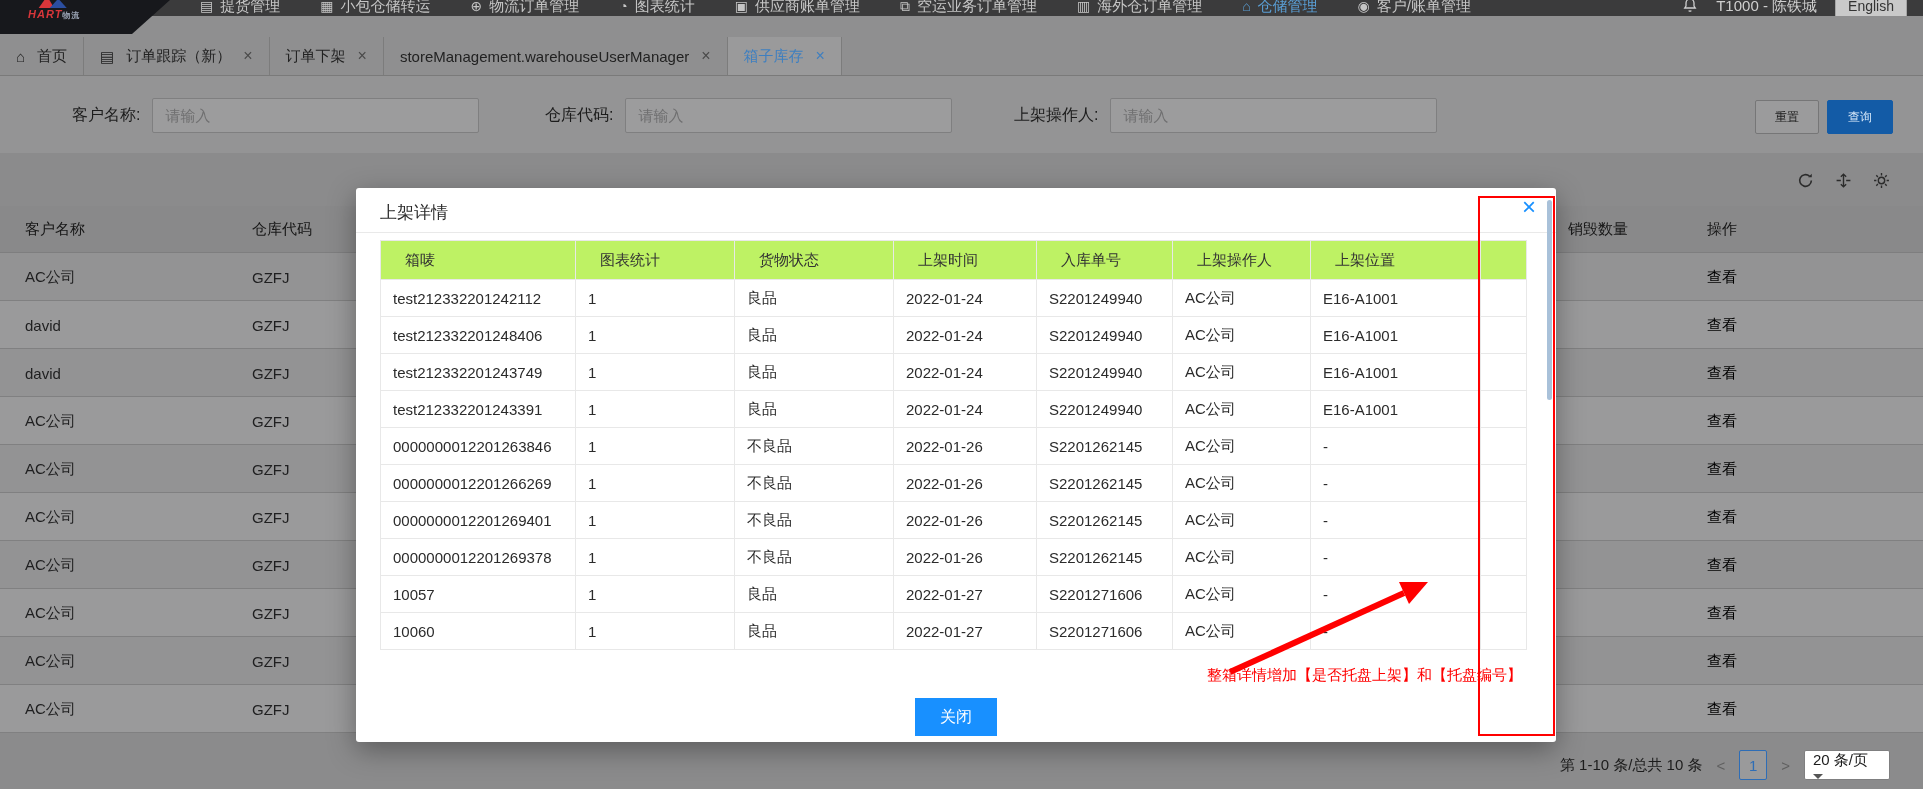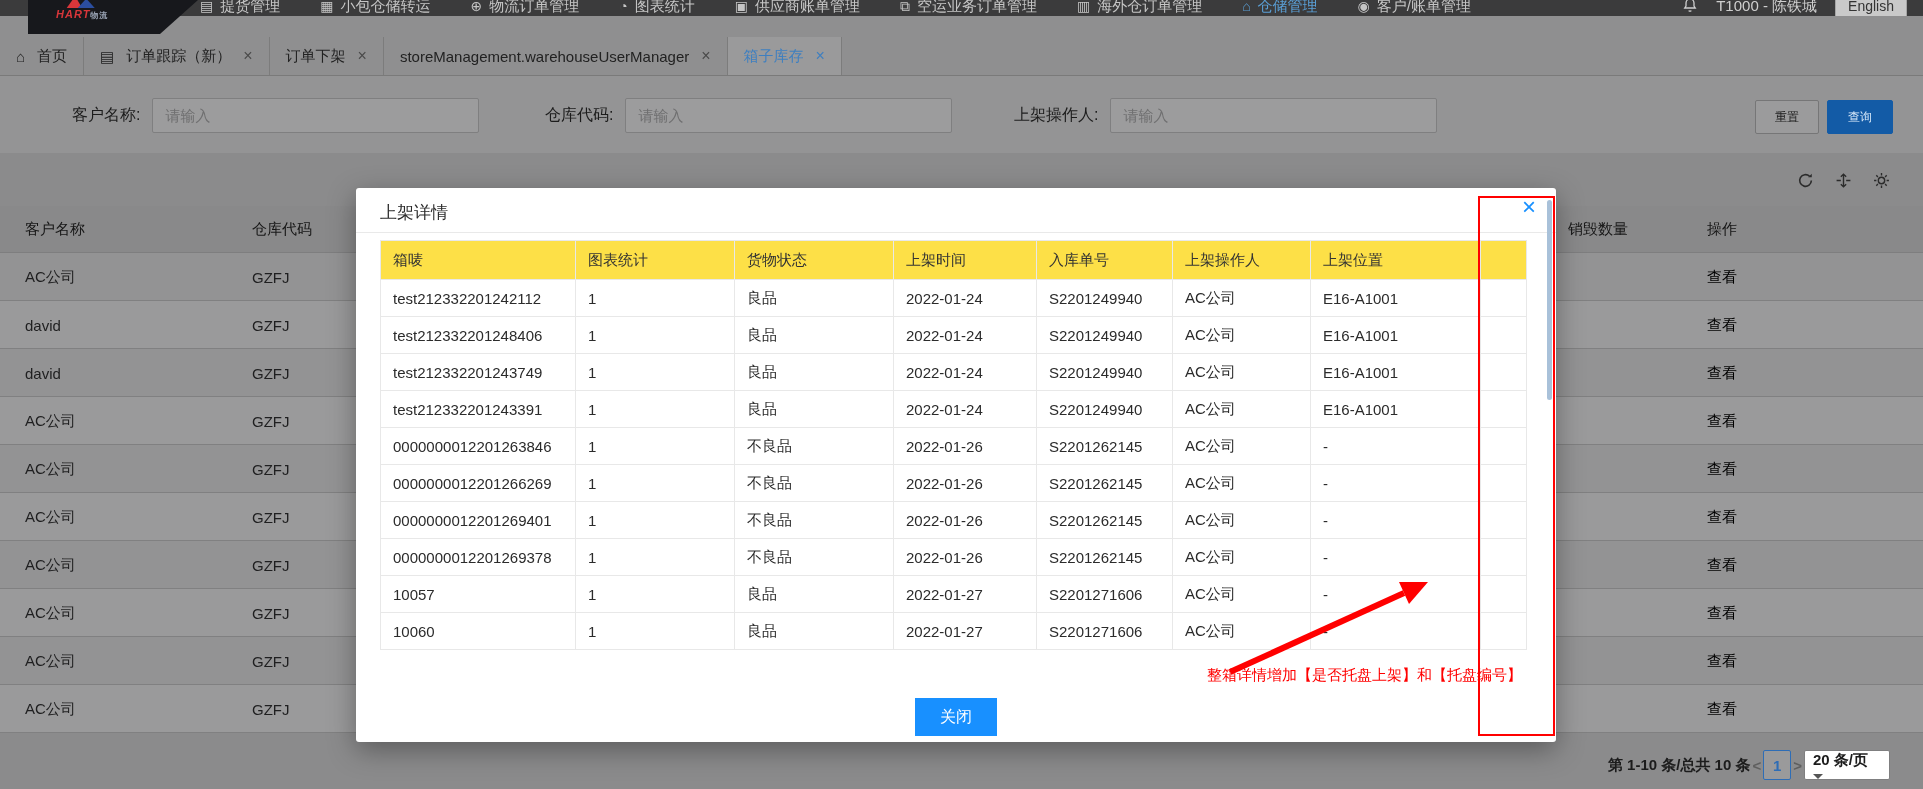--- a/index.html
+++ b/index.html
@@ -13,21 +13,21 @@
   .nav-item{position:relative;display:flex;align-items:center;gap:7px;cursor:pointer;}
   .nav-item.active{color:#5a9fd6;}
   .nav-item.active::after{content:"";position:absolute;left:-2px;right:-2px;top:19px;height:4px;background:#4f9bd8;}
   .nav-ico{font-size:14px;line-height:1;}
   .hdr-right{position:absolute;right:16px;top:-7px;height:26px;display:flex;align-items:center;gap:18px;
              color:#cfcfcf;font-size:15px;white-space:nowrap;}
   .lang-btn{padding:3px 12px;border:1px solid #a5a5a5;background:#c9c9c9;color:#333;border-radius:2px;font-size:14px;}
 
   
   .logo{position:absolute;left:0;top:0;width:170px;height:34px;background:#17181c;z-index:30;
-        clip-path:polygon(0 0,170px 0,132px 34px,0 34px);margin-left:28px;}
+        clip-path:polygon(0 0,170px 0,132px 34px,0 34px);}
   .logo-inner{position:absolute;left:28px;top:-4px;display:flex;flex-direction:column;align-items:center;}
   .logo-text{font-size:11px;font-weight:bold;font-style:italic;color:#d8363a;letter-spacing:1px;}
   .logo-sub{color:#9aa4b5;font-size:8px;font-style:normal;}
 
   
   .tabstrip{position:absolute;left:0;top:16px;right:0;height:59px;background:#8f8f90;border-bottom:1px solid #7a7a7a;z-index:10;}
   .tabs{position:absolute;left:0;bottom:0;height:38px;display:flex;}
   .tab{display:flex;align-items:center;gap:12px;padding:0 16px;border-right:1px solid #7c7c7c;
        font-size:15px;color:#222;background:#8f8f90;cursor:pointer;white-space:nowrap;}
   .tab.active{background:#9a9a9b;color:#3e7fc0;}
@@ -56,40 +56,40 @@
   .bg-table{position:absolute;left:0;top:53px;right:0;}
   .bg-thead{position:relative;height:46px;background:#89898a;border-bottom:1px solid #7e7e7f;
             font-size:15px;color:#161616;}
   .bg-thead span,.bg-row span{position:absolute;top:50%;transform:translateY(-50%);white-space:nowrap;}
   .c-customer{left:25px}.c-warehouse{left:252px}.c-destroy{left:1568px}.c-action{left:1707px}
   .bg-row{position:relative;height:47px;border-bottom:1px solid #808081;font-size:15px;color:#1f1f20;}
   .bg-row:nth-child(odd){background:#939394}
   .bg-row:nth-child(even){background:#9a9a9b}
   .view-link{color:#000000;cursor:pointer;}
 
-  .pagination{position:absolute;top:597px;right:33px;display:flex;align-items:center;
-              font-size:15px;color:#1c1c1c;white-space:nowrap;font-weight:bold;}
+  .pagination{position:absolute;top:597px;right:33px;display:flex;align-items:center;gap:12px;
+              font-size:15px;color:#1c1c1c;white-space:nowrap;}
   .pg-arrow{color:#5f5f5f;font-size:15px;cursor:pointer;padding:0 2px;}
   .pg-current{width:26px;height:28px;border:1px solid #2e6db6;color:#2e6db6;background:#9a9a9b;
               display:flex;align-items:center;justify-content:center;border-radius:2px;cursor:pointer;}
   .pg-size{width:86px;height:30px;box-sizing:border-box;border:1px solid #7f7f80;background:#ffffff;
            display:flex;align-items:flex-start;justify-content:space-between;padding:0 8px;border-radius:2px;cursor:pointer;flex-direction:column;}
   .pg-caret{width:0;height:0;border-left:5px solid transparent;border-right:5px solid transparent;
             border-top:5px solid #555;}
 
   
   .modal{position:absolute;left:356px;top:188px;width:1200px;height:554px;background:#ffffff;
          border-radius:3px;box-shadow:0 8px 28px rgba(0,0,0,.35);z-index:40;}
   .modal-title{position:absolute;left:24px;top:13px;font-size:17px;color:#2b2b2b;}
   .modal-close{position:absolute;right:20px;top:7px;font-size:24px;color:#1890ff;cursor:pointer;line-height:1;}
   .modal-divider{position:absolute;left:0;top:44px;right:0;height:1px;background:#e9e9e9;}
   table.modal-table{position:absolute;left:24px;top:52px;width:1146px;border-collapse:collapse;
         table-layout:fixed;font-size:15px;color:#2b2b2b;}
-  .modal-table th{height:38px;background:#fde047;border:1px solid #e8e8e8;font-weight:normal;
-        text-align:left;padding:0 12px;color:#333;white-space:nowrap;overflow:hidden;}
+  .modal-table th{height:38px;background:#bef264;border:1px solid #e8e8e8;font-weight:normal;
+        text-align:left;padding:0 24px;color:#333;white-space:nowrap;overflow:hidden;}
   .modal-table td{height:36px;border:1px solid #e8e8e8;padding:0 12px;white-space:nowrap;overflow:hidden;}
   .scroll-thumb{position:absolute;right:4px;top:12px;width:5px;height:200px;background:#a9c1d9;border-radius:3px;cursor:pointer;}
   .btn-close-modal{position:absolute;left:50%;transform:translateX(-50%);top:510px;width:82px;height:38px;
         background:#1890ff;color:#fff;border:none;border-radius:0;font-size:16px;cursor:pointer;font-family:inherit;}
 
   
   .anno{position:absolute;left:0;top:0;width:1923px;height:789px;z-index:50;pointer-events:none;}
   .red-rect{position:absolute;left:1478px;top:196px;width:77px;height:540px;border:2px solid #ff0000;box-sizing:border-box;}
   .red-text{position:absolute;left:1207px;top:666px;color:#ff0000;font-size:15px;white-space:nowrap;}
 </style>

